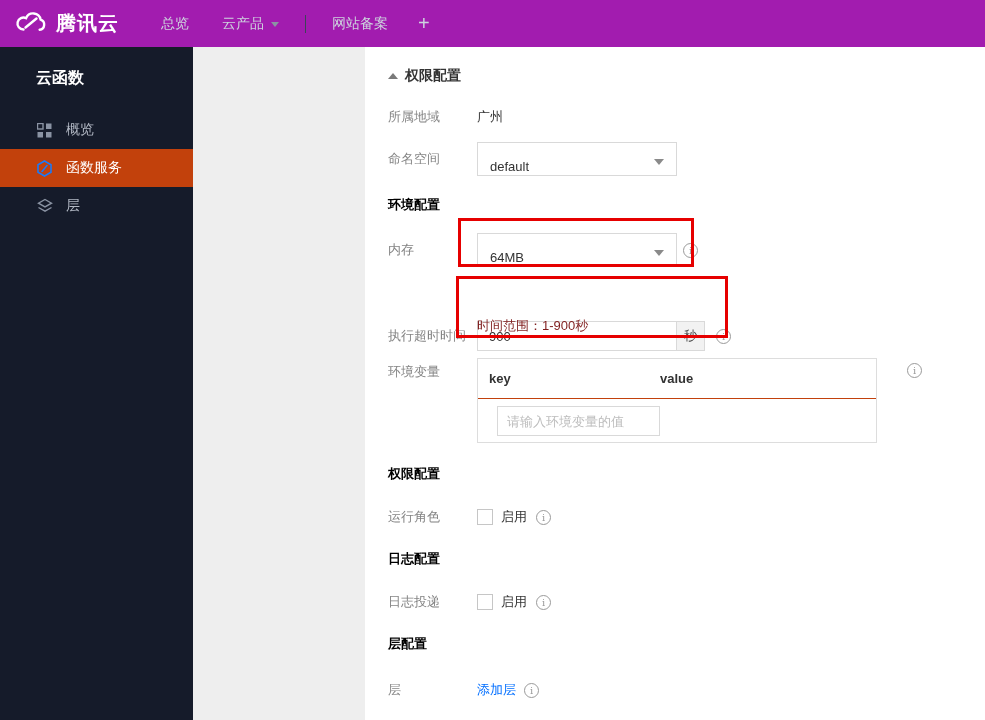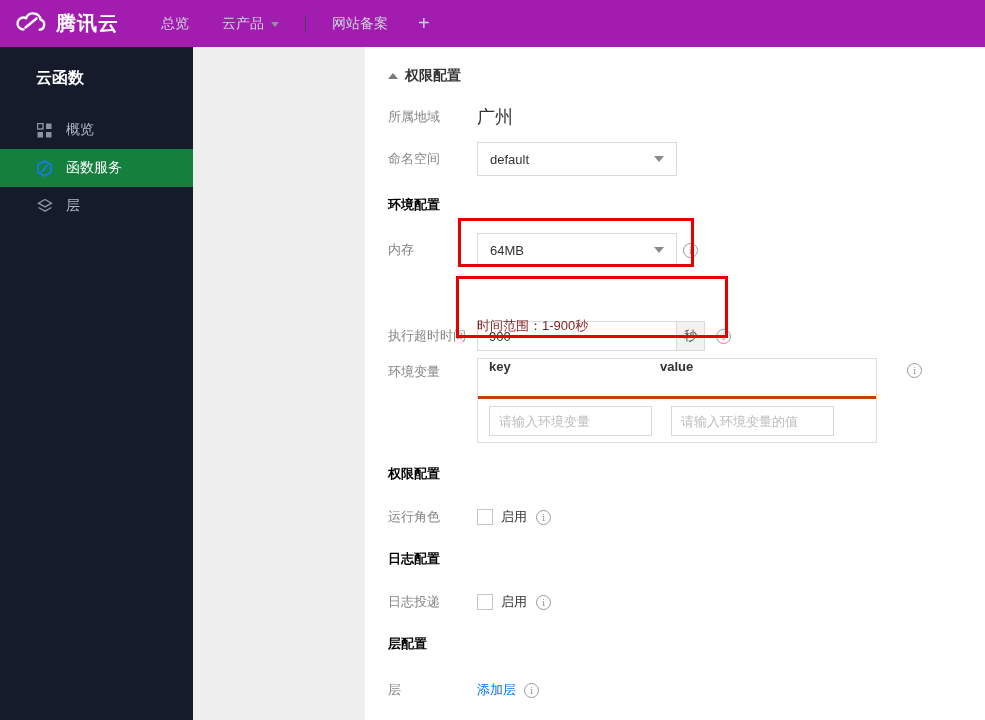--- a/index.html
+++ b/index.html
@@ -20,61 +20,61 @@
   .nav-beian { margin-left:26px; }
   .nav-plus { color:#cdd3de; font-size:20px; margin-left:30px; font-weight:400; cursor:pointer; }
 
   
   .sidebar { position:absolute; left:0; top:47px; width:193px; height:673px;
     background:#151b2a; z-index:5; }
   .sidebar-title { color:#fff; font-size:16px; font-weight:bold; padding:21px 0 0 36px; }
   .menu { margin-top:22px; }
   .menu-item { height:38px; display:flex; align-items:center; padding-left:36px;
     color:#b2b8c4; font-size:14px; cursor:pointer; }
-  .menu-item.active { background:#15803d; color:#fff; }
+  .menu-item.active { background:#c2410c; color:#fff; }
   .menu-icon { width:17px; height:17px; margin-right:13px; display:inline-flex;
     align-items:center; justify-content:center; }
 
   
   .mid-panel { position:absolute; left:193px; top:47px; width:172px; height:673px;
     background:#eeeeee; }
 
   
   .content { position:absolute; left:365px; top:47px; width:620px; height:673px;
     background:#fff; }
   .adv-header { position:absolute; left:23px; top:20px; display:flex; align-items:center;
     font-size:14px; font-weight:bold; color:#333; cursor:pointer; }
   .caret-up { width:0; height:0; border-left:5px solid transparent; border-right:5px solid transparent;
     border-bottom:6px solid #7a7a7a; margin-right:7px; }
 
   .row { position:absolute; left:23px; display:flex; align-items:center; }
   .lbl { width:89px; font-size:13px; color:#848484; flex:none; }
-  .val { font-size:18px; color:#333; }
+  .val { font-size:13px; color:#333; }
   .section-h { position:absolute; left:23px; font-size:13px; font-weight:bold; color:#000; }
 
   .select-box { width:200px; height:30px; border:1px solid #d9d9d9; background:#fff;
-    display:flex; align-items:center; justify-content:space-between; padding:16px 12px;
+    display:flex; justify-content:space-between; padding:16px 12px;
     font-size:13px; color:#333; cursor:pointer; }
   .sel-caret { width:0; height:0; border-left:5px solid transparent; border-right:5px solid transparent;
     border-top:6px solid #8a8a8a; }
 
   .input-group { display:flex; width:228px; height:30px; border:1px solid #d9d9d9; background:#3b82f6; }
   .txt-input { border:none; outline:none; flex:1; padding:0 11px; font-size:13px; color:#333;
     font-family:"Liberation Sans","DejaVu Sans",sans-serif; min-width:0; }
   .unit-addon { width:28px; background:#f2f2f2; border-left:1px solid #d9d9d9; color:#444;
     font-size:13px; display:flex; align-items:center; justify-content:center; flex:none; cursor:pointer; }
   .hint { position:absolute; left:112px; top:270px; font-size:13px; color:#7f1d1d; }
 
   .info-icon { width:15px; height:15px; border:1px solid #9a9a9a; border-radius:50%;
     color:#9a9a9a; font-size:10px; line-height:13px; text-align:center; flex:none;
     font-family:"DejaVu Serif",serif; cursor:pointer; }
 
   
   .env-table { width:400px; height:85px; border:1px solid #ddd; background:#fff; position:relative; }
-  .env-head { height:40px; border-bottom:3px solid #c2410c; display:flex; align-items:flex-start; }
+  .env-head { height:40px; border-bottom:1px solid #c2410c; display:flex; align-items:center; }
   .env-th { font-size:13px; font-weight:bold; color:#333; }
   .env-th.key { margin-left:11px; width:171px; }
   .env-th.value { margin-left:0; }
   .env-body { height:44px; display:flex; align-items:center; }
   .env-input { width:163px; height:30px; border:1px solid #d9d9d9; padding:0 9px; font-size:13px;
     color:#333; outline:none; font-family:"Liberation Sans","DejaVu Sans",sans-serif; }
   .env-input::placeholder { color:#bdbdbd; }
   .env-input.key { margin-left:11px; }
   .env-input.value { margin-left:19px; }
 
@@ -189,21 +189,20 @@
   <div class="hint">时间范围：1-900秒</div>
 
   <div class="row" style="top:311px; align-items:flex-start;">
     <span class="lbl" style="padding-top:5px;">环境变量</span>
     <div class="env-table">
       <div class="env-head">
         <span class="env-th key">key</span>
         <span class="env-th value">value</span>
       </div>
       <div class="env-body">
-        <input class="env-input key" type="text" placeholder="请输入环境变量" style="">
         <input class="env-input value" type="text" placeholder="请输入环境变量的值" style="">
       </div>
     </div>
     <span class="info-icon" style="margin-left:30px; margin-top:5px;">i</span>
   </div>
 
   <div class="section-h" style="top:418px;">权限配置</div>
 
   <div class="row" style="top:462px; height:16px;">
     <span class="lbl">运行角色</span>

